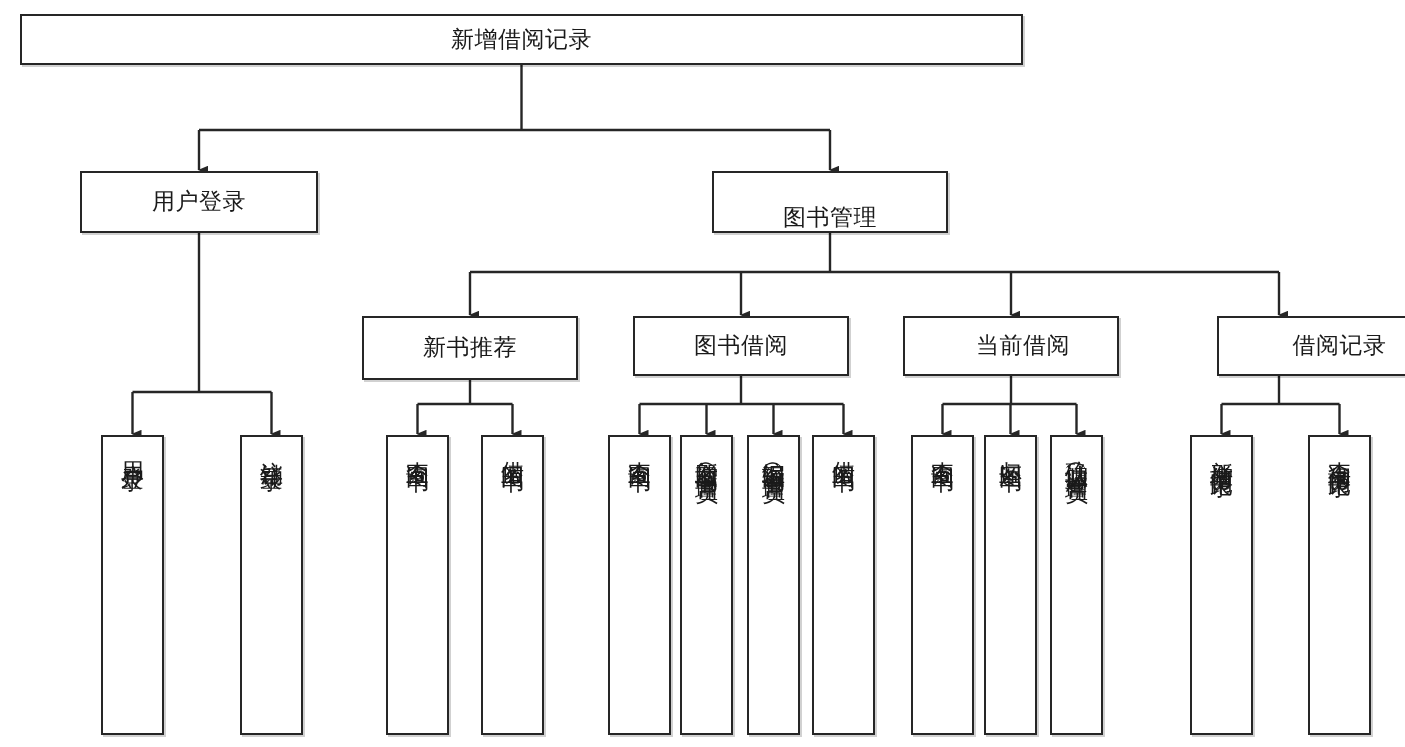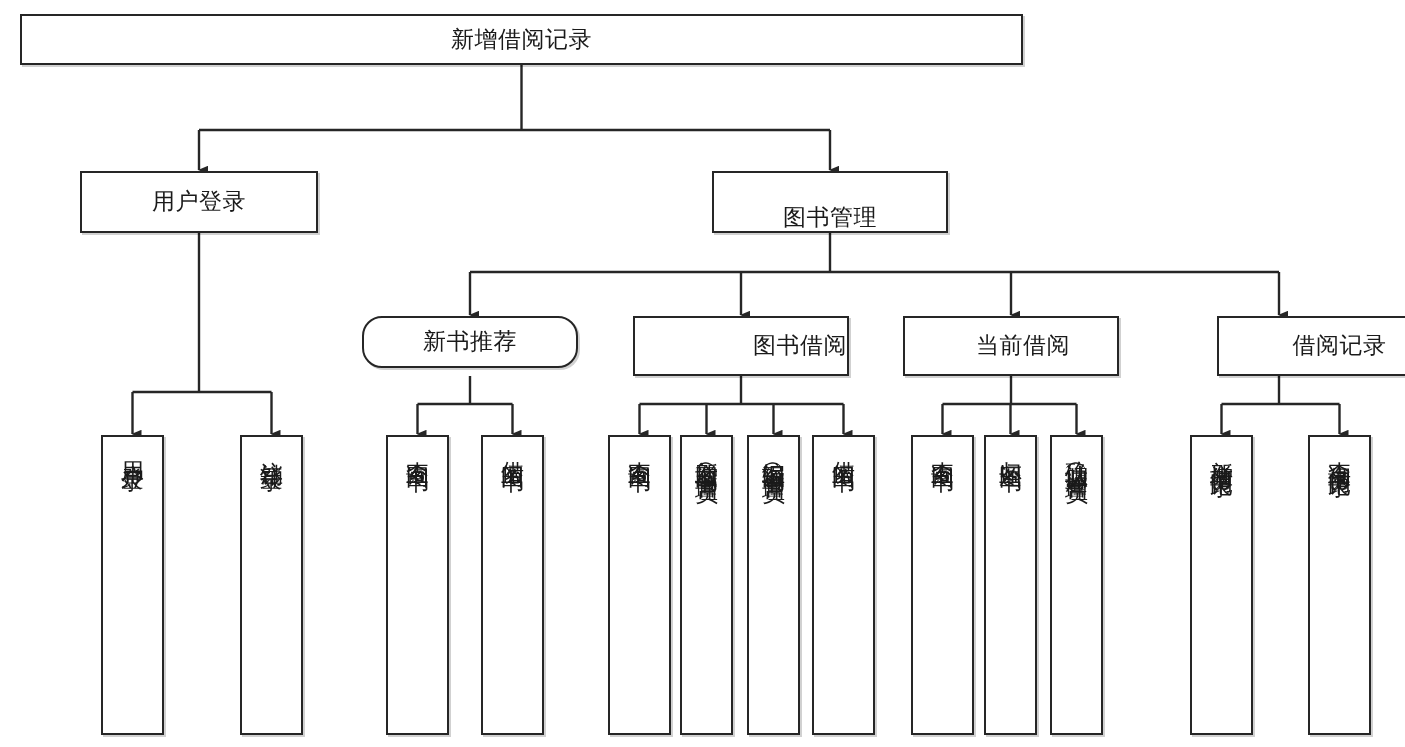--- a/index.html
+++ b/index.html
@@ -117,24 +117,24 @@
   <div id="node-layer">
       <div class="node horiz" style="left: 20px; top: 14px; width: 1003px; height: 51px;">
         <span class="node-label">新增借阅记录</span>
       </div>
       <div class="node horiz" style="left: 80px; top: 171px; width: 238px; height: 62px;">
         <span class="node-label">用户登录</span>
       </div>
       <div class="node horiz" style="left: 712px; top: 171px; width: 236px; height: 62px; align-items: flex-end;">
         <span class="node-label">图书管理</span>
       </div>
-      <div class="node horiz" style="left: 362px; top: 316px; width: 216px; height: 52px; border-radius: 20px;">
+      <div class="node horiz" style="left: 362px; top: 316px; width: 216px; height: 64px;">
         <span class="node-label">新书推荐</span>
       </div>
-      <div class="node horiz" style="left: 633px; top: 316px; width: 216px; height: 60px; justify-content: flex-end;">
+      <div class="node horiz" style="left: 633px; top: 316px; width: 216px; height: 60px;">
         <span class="node-label">图书借阅</span>
       </div>
       <div class="node horiz" style="left: 903px; top: 316px; width: 216px; height: 60px; padding-left: 24px;">
         <span class="node-label">当前借阅</span>
       </div>
       <div class="node horiz" style="left: 1172px; top: 316px; width: 245px; height: 60px; margin-left: 45px;">
         <span class="node-label">借阅记录</span>
       </div>
       <div class="node vert" style="left: 101px; top: 435px; width: 63px; height: 300px;">
         <span class="node-label">用户登录</span>

